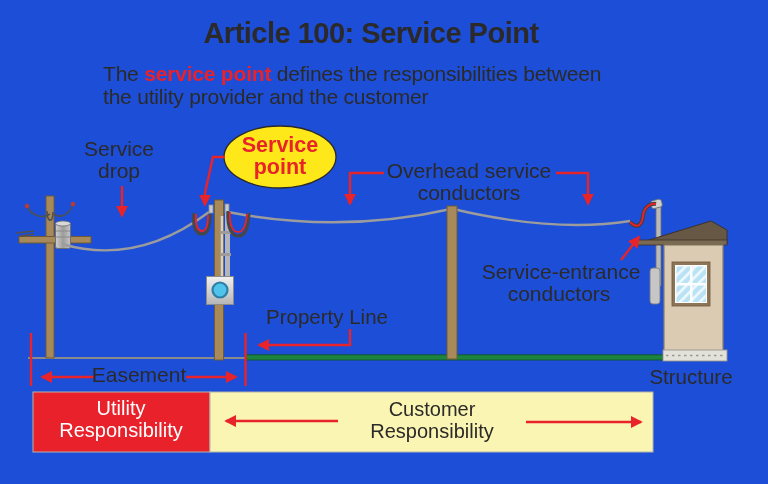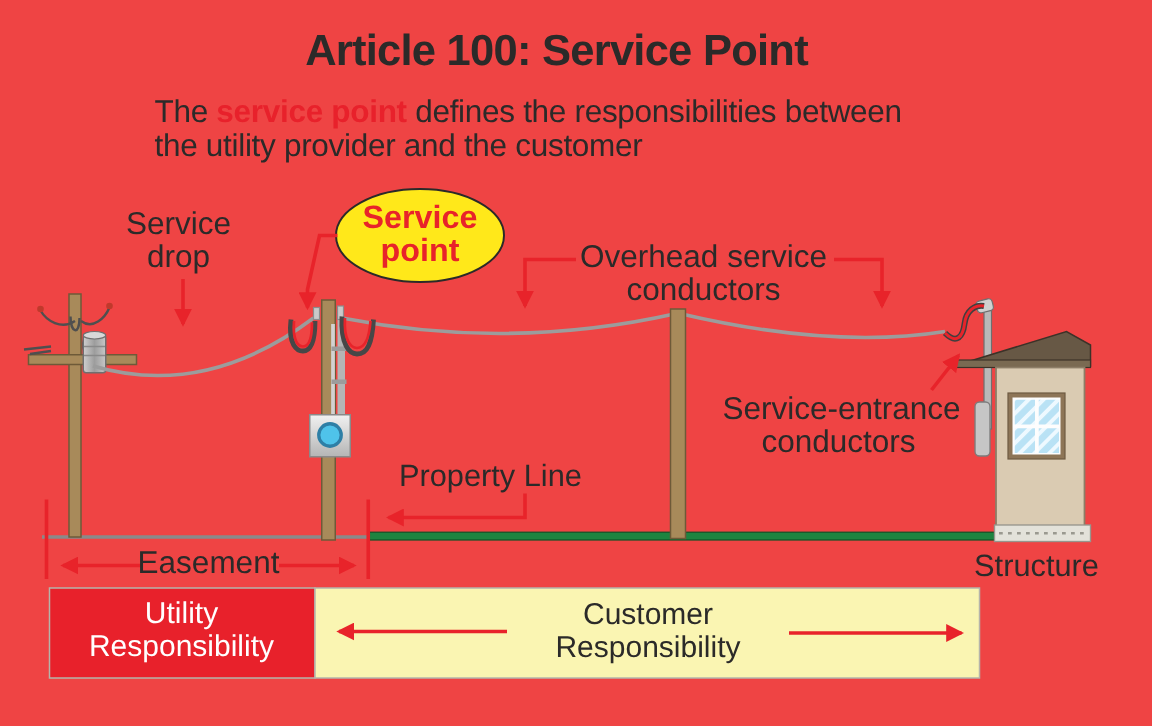--- a/index.html
+++ b/index.html
@@ -1,16 +1,16 @@
 <!DOCTYPE html>
 <html><head>
 <meta charset="utf-8">
 <style>
   html,body{margin:0;padding:0;background:#ffffff;}
-  .page{position:relative;width:768px;height:484px;background:#ef4444;overflow:hidden;
+  .page{position:relative;width:768px;height:484px;background:#1d4ed8;overflow:hidden;
         font-family:"Liberation Sans","DejaVu Sans",sans-serif;}
   svg{position:absolute;left:0;top:0;}
   text{fill:#2b2a29;}
   .title{font-size:29px;font-weight:bold;letter-spacing:-0.5px;}
   .sub{font-size:21px;letter-spacing:-0.2px;}
   .sub-em{fill:#e8212b;font-weight:bold;}
   .lbl{font-size:21px;}
   .lbl-sm{font-size:20.5px;}
   .oval-txt{font-size:21.5px;font-weight:bold;fill:#e8232a;}
   .bar-txt{font-size:20px;}

